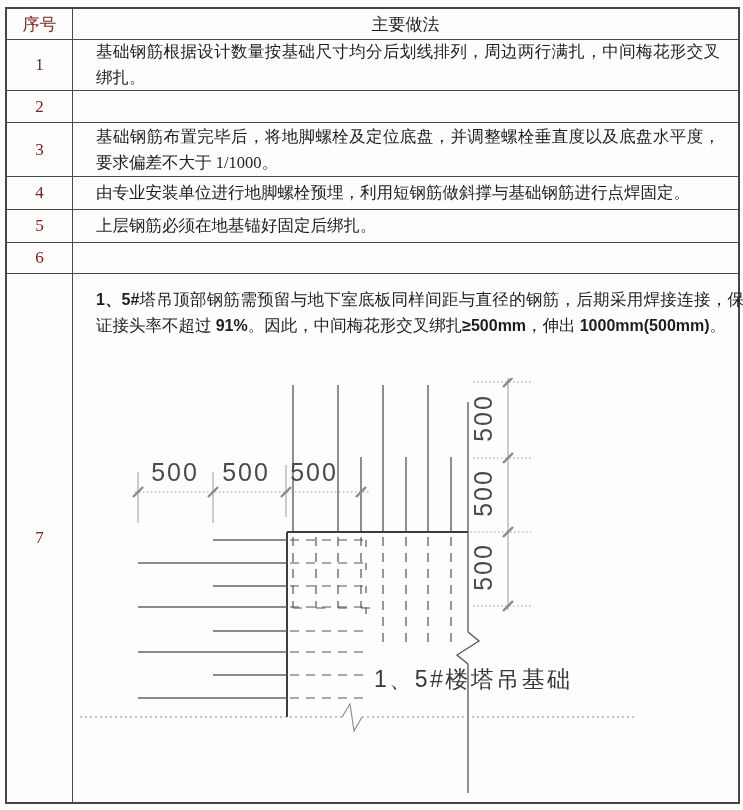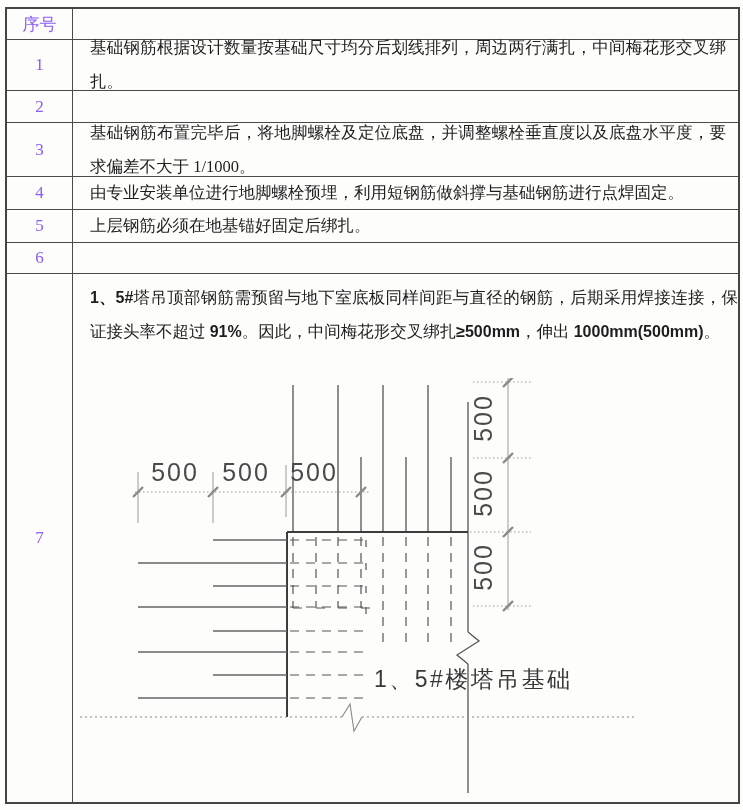--- a/index.html
+++ b/index.html
@@ -12,24 +12,24 @@
     position:absolute; left:5px; top:7px; width:735px; height:797px;
     border:2px solid #454545; box-sizing:border-box;
     display:flex; flex-direction:column; background:#fdfdfc;
   }
   .t-row { display:flex; flex-direction:row; box-sizing:border-box;
     border-bottom:1.5px solid #4a4a4a; flex:0 0 auto; }
   .t-row.last { border-bottom:none; flex:1 1 auto; }
   .cell-no {
     flex:0 0 66px; box-sizing:border-box; border-right:1.5px solid #4a4a4a;
     display:flex; align-items:center; justify-content:center;
-    font-size:17px; color:#8b5cf6;
+    font-size:17px; color:#7f1d1d;
   }
   .cell-main { flex:1 1 auto; min-width:0; display:flex; align-items:center; box-sizing:border-box; }
-  .cell-main p { margin:6px; padding:1px 6px 1px 11px; font-size:16.5px; line-height:34px;
+  .cell-main p { margin:12px; padding:1px 6px 1px 11px; font-size:16.5px; line-height:26px;
     text-align:justify; width:100%; box-sizing:border-box; }
   .hdr .cell-no, .hdr .cell-main { justify-content:center; font-size:17px; }
   .hdr .cell-main { text-align:center; }
   .h-hdr { height:31px; } .h-r1 { height:51px; } .h-r2 { height:32px; }
   .h-r3 { height:54px; } .h-r4 { height:33px; } .h-r5 { height:33px; }
   .h-r6 { height:31px; }
   .row7-cell { position:relative; display:block; }
   .row7-para { margin:0; padding:4px 7px 0 11px; font-size:16.5px; line-height:28px;
     text-align:justify; box-sizing:border-box; }
   .seg-b { font-family:"Liberation Sans","DejaVu Sans",sans-serif; font-weight:700; font-size:16px; }
@@ -40,20 +40,21 @@
     fill:#383838; letter-spacing:2.5px; }
 </style>
 </head>
 <body>
 
 <div class="page">
   <div class="frame">
 
     <div class="t-row hdr h-hdr">
       <div class="cell-no">序号</div>
+      <div class="cell-main">主要做法</div>
     </div>
 
     <div class="t-row h-r1">
       <div class="cell-no">1</div>
       <div class="cell-main">
           <p>基础钢筋根据设计数量按基础尺寸均分后划线排列，周边两行满扎，中间梅花形交叉绑扎。</p>
         </div>
     </div>
 
     <div class="t-row h-r2">

